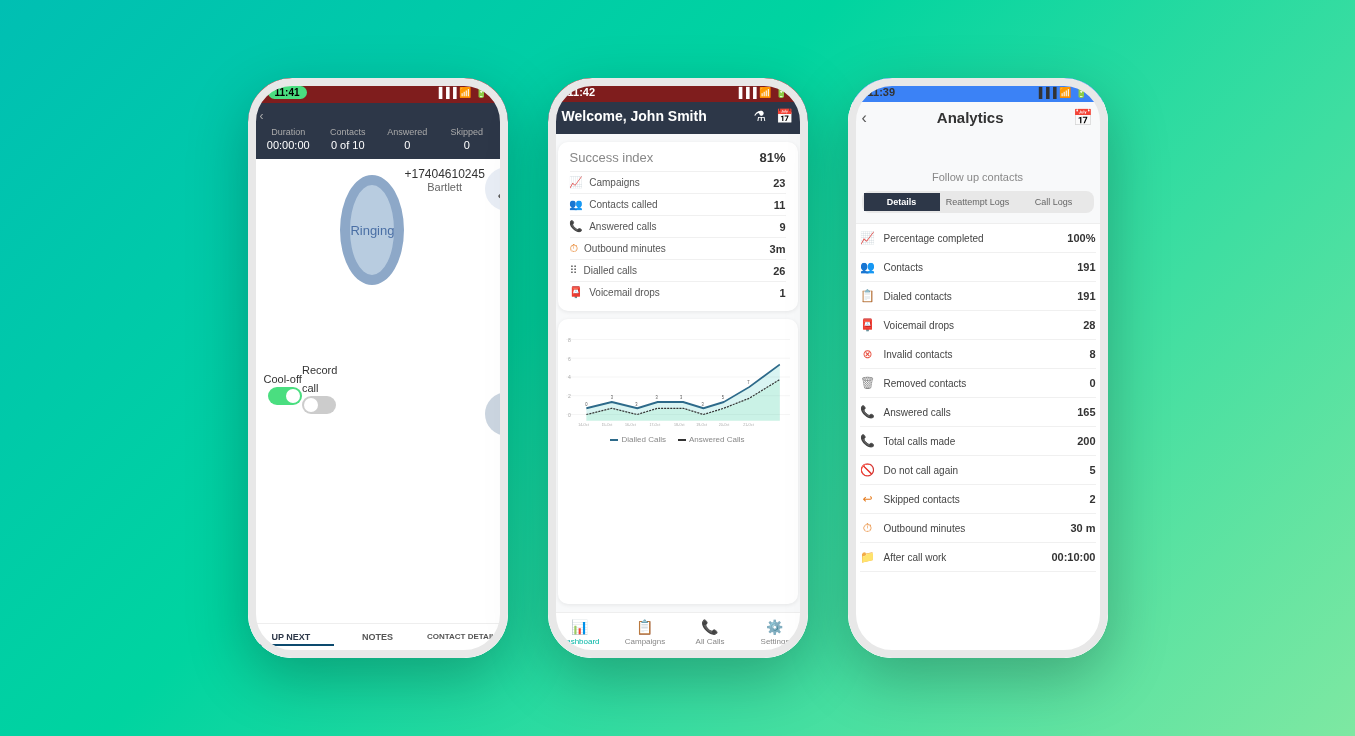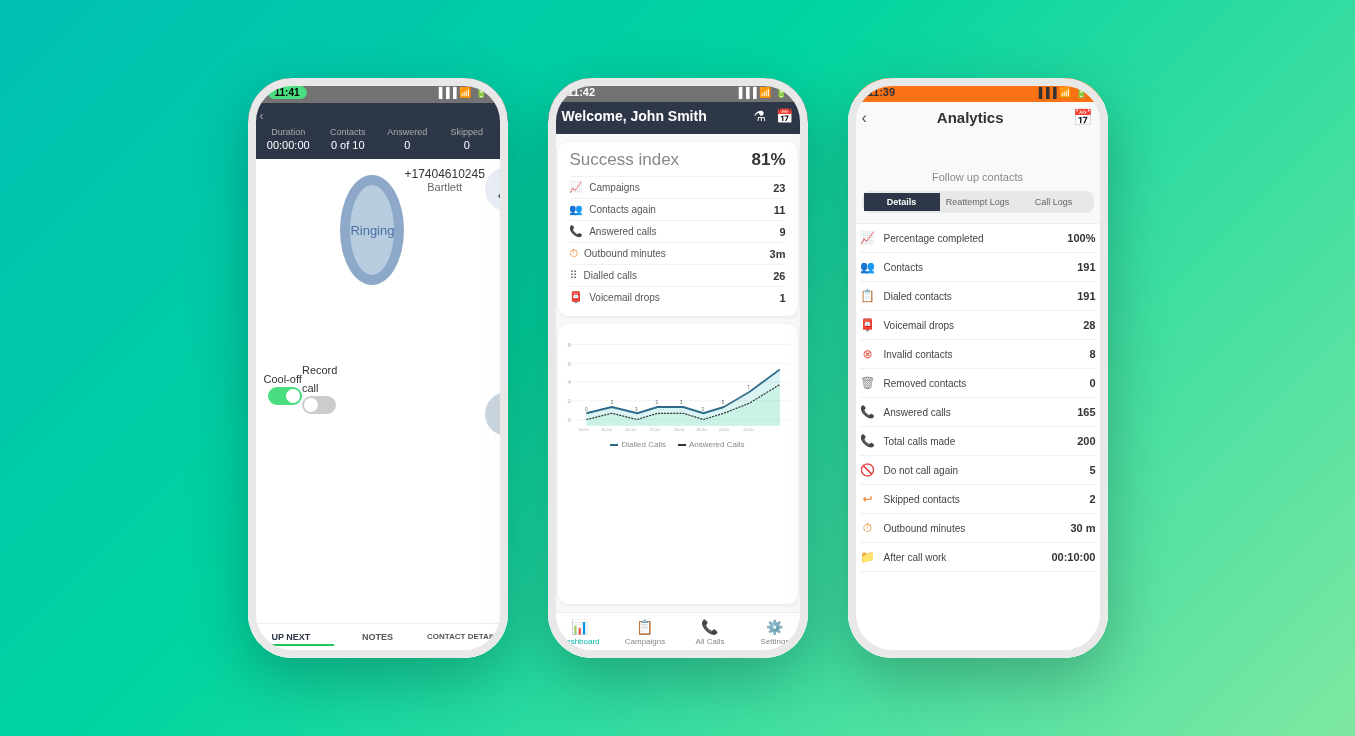--- a/index.html
+++ b/index.html
@@ -40,22 +40,22 @@
     
     .status-bar {
       display: flex;
       justify-content: space-between;
       align-items: center;
       padding: 8px 20px 4px;
       font-size: 11px;
       font-weight: 600;
       flex-shrink: 0;
     }
-    .status-bar.dark { background: #737373; color: #fff; }
-    .status-bar.white { background: #f97316; color: #333; }
+    .status-bar.dark { background: #7f1d1d; color: #fff; }
+    .status-bar.white { background: #3b82f6; color: #333; }
 
     .status-pill {
       background: #4ade80;
       color: #000;
       border-radius: 10px;
       padding: 1px 7px;
       font-size: 10px;
       font-weight: 700;
     }
     .signal-icons {
@@ -203,21 +203,21 @@
     }
     .bottom-nav-item {
       text-align: center;
       font-size: 9px;
       font-weight: 600;
       color: #555;
       cursor: pointer;
     }
     .bottom-nav-item.active {
       color: #2d3748;
-      border-bottom: 2px solid #22c55e;
+      border-bottom: 2px solid #0c4a6e;
       padding-bottom: 2px;
     }
 
     
     .phone2-header {
       background: #2d3748;
       color: #fff;
       padding: 6px 14px 10px;
       flex-shrink: 0;
     }
@@ -239,21 +239,21 @@
     .stats-card {
       background: #fff;
       margin: 8px 10px;
       border-radius: 10px;
       padding: 8px 12px;
       box-shadow: 0 1px 4px rgba(0,0,0,0.08);
     }
     .stats-header {
       display: flex;
       justify-content: space-between;
-      font-size: 17px;
+      font-size: 13px;
       margin-bottom: 6px;
     }
     .stats-header .label { color: #888; }
     .stats-header .value { color: #333; font-weight: 600; }
     .stat-row {
       display: flex;
       align-items: center;
       justify-content: space-between;
       padding: 4px 0;
       border-top: 1px solid #f0f0f0;
@@ -463,21 +463,21 @@
       <div class="stat-row">
         <div class="stat-left">
             <span class="stat-icon" style="color:#00b5a5">📈</span>
             <span>Campaigns</span>
           </div>
         <span class="stat-val">23</span>
       </div>
       <div class="stat-row">
         <div class="stat-left">
             <span class="stat-icon" style="color:#00b5a5">👥</span>
-            <span>Contacts again</span>
+            <span>Contacts called</span>
           </div>
         <span class="stat-val">11</span>
       </div>
       <div class="stat-row">
         <div class="stat-left">
             <span class="stat-icon" style="color:#00b5a5">📞</span>
             <span>Answered calls</span>
           </div>
         <span class="stat-val">9</span>
       </div>

